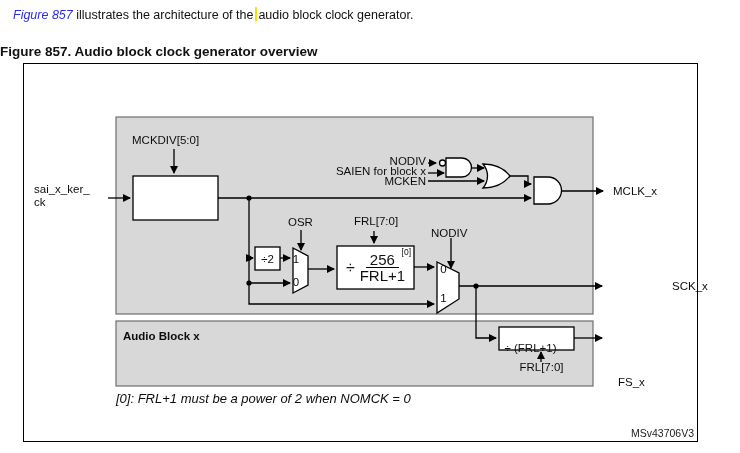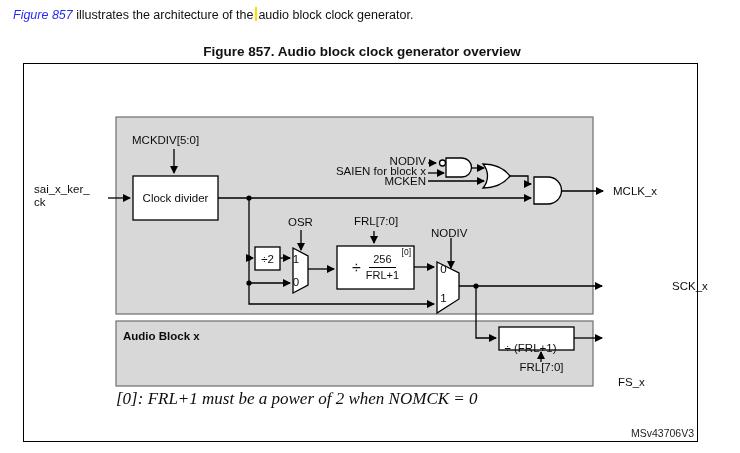--- a/index.html
+++ b/index.html
@@ -3,36 +3,36 @@
 <meta charset="utf-8">
 <style>
   html,body{margin:0;padding:0;background:#ffffff;width:740px;height:453px;
     font-family:"Liberation Sans","DejaVu Sans",sans-serif;color:#111;overflow:hidden;}
   .abs{position:absolute;}
   
   #intro{left:13px;top:7px;font-size:12.5px;white-space:nowrap;}
   #intro .link{color:#2b2bf0;font-style:italic;cursor:pointer;}
   #caret{display:inline-block;width:2px;height:14px;background:#ffdf00;vertical-align:-2px;margin:0 1px 0 2px;}
   
-  #fig-title{left:0;top:44px;width:724px;text-align:center;font-size:13.5px;font-weight:bold;}
+  #fig-title{left:0;top:44px;width:724px;text-align:left;font-size:13.5px;font-weight:bold;}
   
   #figure{left:23px;top:63px;width:675px;height:379px;border:1.5px solid #000;box-sizing:border-box;}
   #diagram-svg{position:absolute;left:0;top:0;}
   .lbl{position:absolute;font-size:11.5px;line-height:12px;white-space:nowrap;color:#0d0d0d;}
   .bold{font-weight:bold;}
   .ctr{display:flex;align-items:center;justify-content:center;text-align:center;}
   .ralign{text-align:right;}
   
   #ratio-content{left:313px;top:182px;width:77px;height:43px;}
   #ratio-content .inner{display:flex;align-items:center;justify-content:center;width:100%;height:100%;gap:5px;}
-  .frac{display:inline-flex;flex-direction:column;align-items:center;font-size:11px;line-height:13px;}
+  .frac{display:inline-flex;flex-direction:column;align-items:center;font-size:15px;line-height:13px;}
   .frac .num{border-bottom:1.2px solid #000;padding:0 4px 1px 4px;}
   .frac .den{padding-top:1px;}
   .sup{position:absolute;right:3px;top:2px;font-size:8.5px;line-height:9px;}
-  #footnote{font-style:italic;font-size:17px;font-family:Liberation Serif, serif;}
+  #footnote{font-style:italic;font-size:13px;}
   #watermark{font-size:10.5px;color:#222;}
 </style>
 </head>
 <body>
 
 <div class="abs" id="intro">
   <span class="link">Figure 857</span><span> illustrates the architecture of the</span><span id="caret"></span><span>audio block clock generator.</span>
 </div>
 
 <div class="abs" id="fig-title">Figure 857. Audio block clock generator overview</div>
@@ -91,21 +91,20 @@
       <polygon points="413,198 435,209 435,235 413,249"></polygon>
 
       <path d="M422,94 H438 A9.5,9.5 0 0 1 438,113 H422 Z"></path>
       <circle cx="418.5" cy="99" r="3"></circle>
       <path d="M459,100 C465,107 465,117 459,124 C468,124 479,121 486,112 C479,103 468,100 459,100 Z"></path>
       <path d="M510,113 H524 A13.5,13.5 0 0 1 524,140 H510 Z"></path>
     </g>
   </svg>
 
   <div class="lbl" style="left:108px;top:70px;">MCKDIV[5:0]</div>
-  <div class="lbl ctr" style="left:109px;top:112px;width:85px;height:44px;">Clock divider</div>
 
   <div class="lbl" style="left:10px;top:119px;">sai_x_ker_</div>
   <div class="lbl" style="left:10px;top:132px;">ck</div>
 
   <div class="lbl ralign" style="left:252px;top:91px;width:150px;">NODIV</div>
   <div class="lbl ralign" style="left:252px;top:101px;width:150px;">SAIEN for block x</div>
   <div class="lbl ralign" style="left:252px;top:111px;width:150px;">MCKEN</div>
   <div class="lbl" style="left:589px;top:121px;">MCLK_x</div>
 
   <div class="lbl" style="left:264px;top:152px;">OSR</div>

